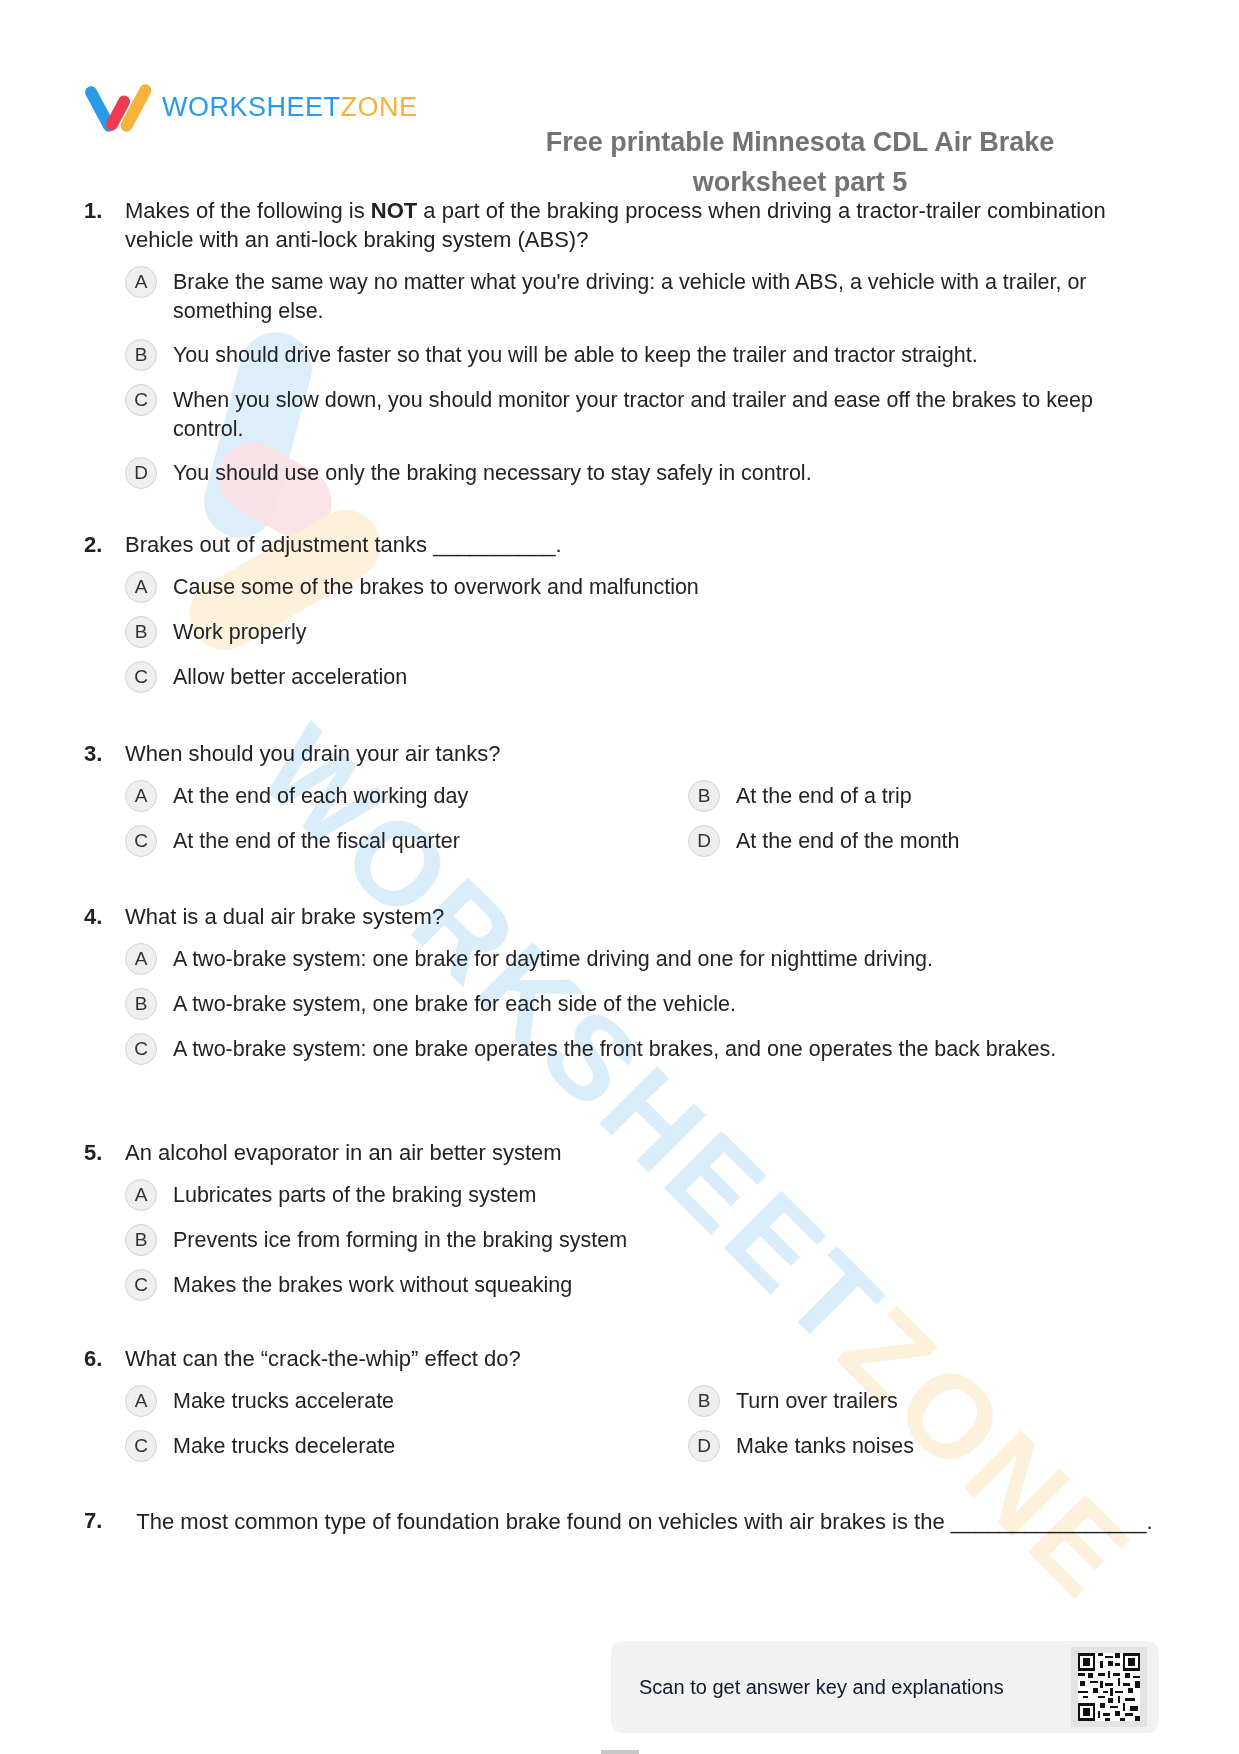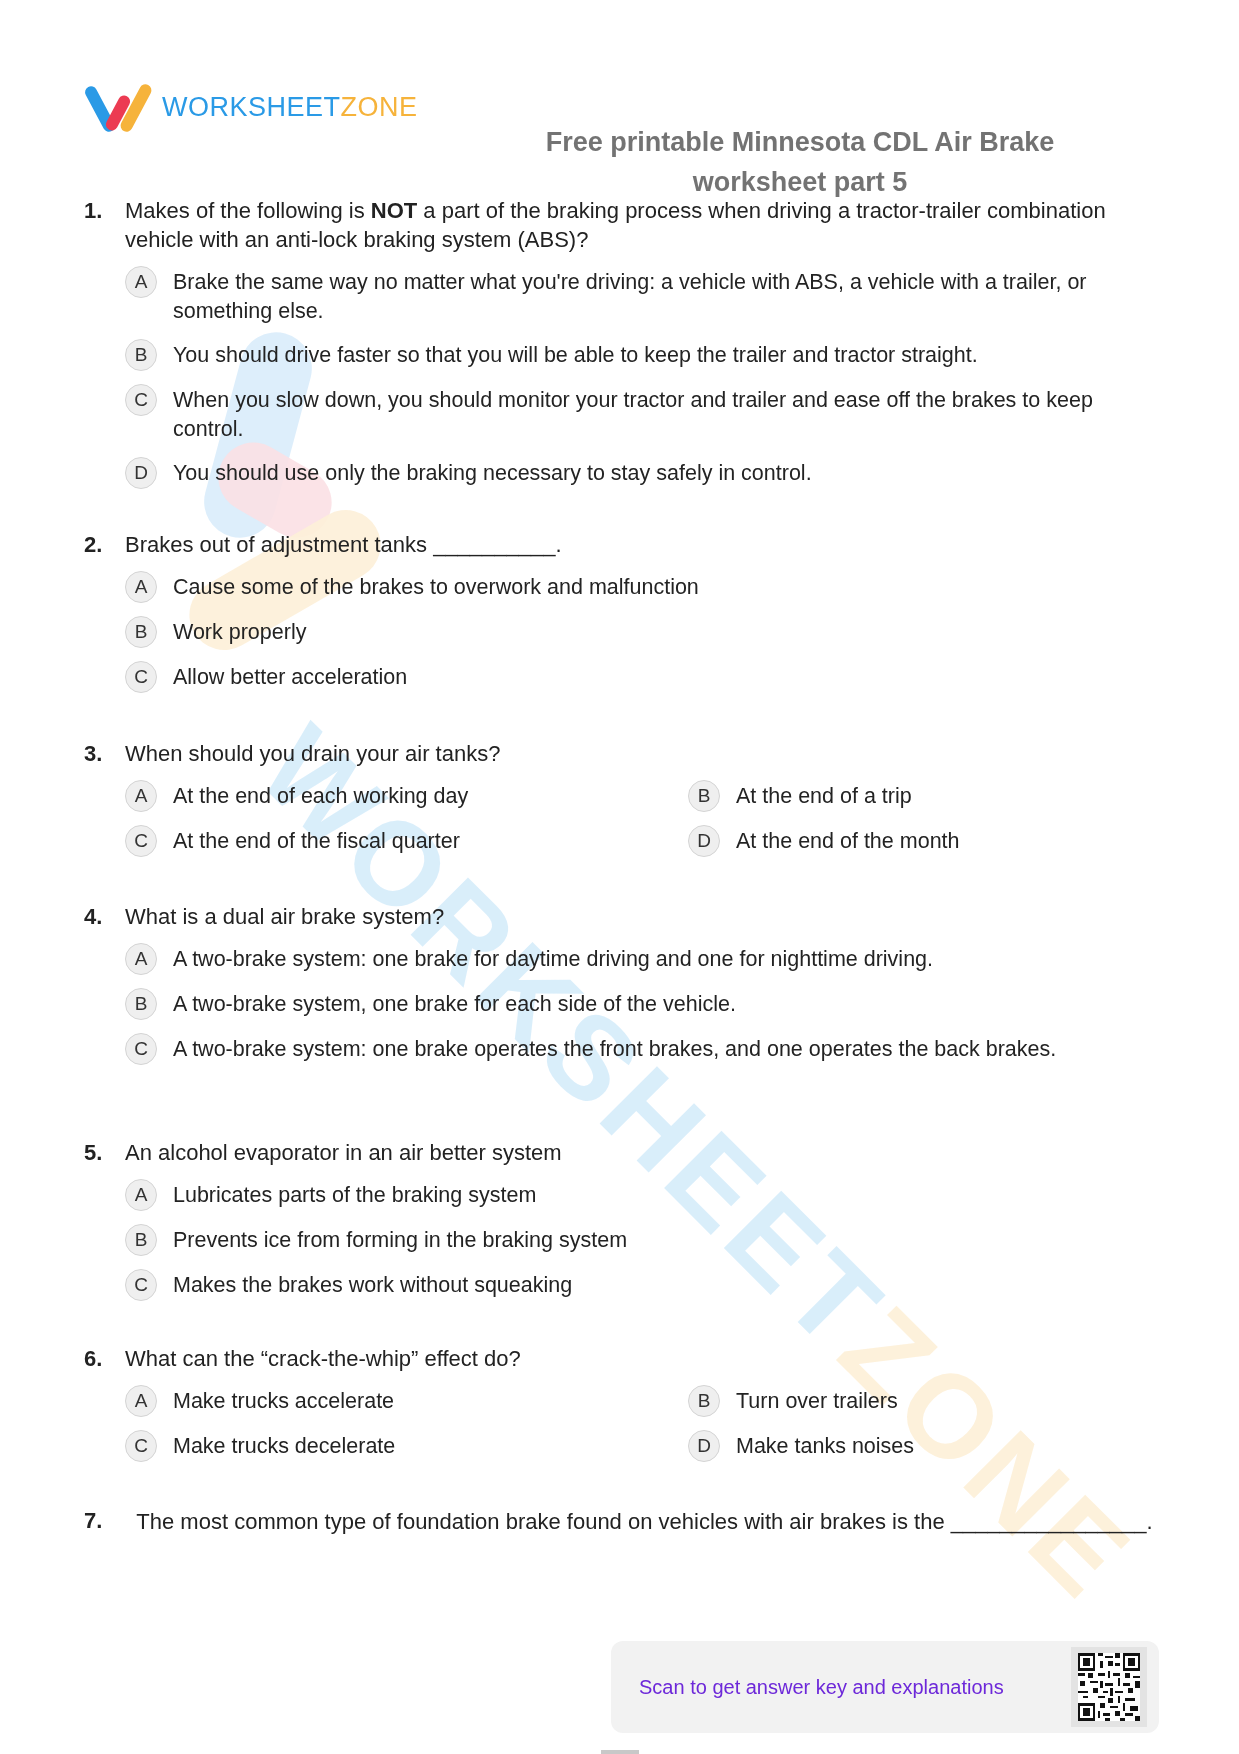--- a/index.html
+++ b/index.html
@@ -39,21 +39,21 @@
   .opts { margin-left: 41px; margin-top: 14px; }
   .opt { display: flex; align-items: flex-start; font-size: 21.5px; line-height: 29px; color: #232323; margin-bottom: 15px; }
   .opt-badge { flex: none; width: 32px; height: 32px; border-radius: 50%; background: #efefef; border: 1px solid #d4d4d4; font-size: 19px; line-height: 30px; text-align: center; color: #333; margin-top: -2px; margin-right: 16px; }
   .opt-text { flex: 1; }
   .grid2 { display: grid; grid-template-columns: 563px 500px; column-gap: 0; }
   .grid2 .opt { margin-bottom: 15px; }
 
   
   .page-num { position: absolute; left: 80px; top: 1752px; font-size: 28px; font-weight: bold; color: #111; border-bottom: 2px solid #111; line-height: 30px; z-index: 1; }
   .scan-box { position: absolute; left: 611px; top: 1641px; width: 548px; height: 92px; background: #f2f2f2; border-radius: 12px; z-index: 1; display: flex; align-items: center; }
-  .scan-text { margin-left: 28px; font-size: 20px; color: #6d28d9; flex: 1; }
+  .scan-text { margin-left: 28px; font-size: 20px; color: #0f172a; flex: 1; }
   .qr { width: 76px; height: 80px; margin-right: 12px; background: #e3e3e3; padding: 6px; }
   .qr svg { width: 64px; height: 68px; display: block; }
   .bottom-mark { position: absolute; left: 601px; top: 1750px; width: 38px; height: 4px; background: #c8c8c8; z-index: 1; }
 </style>
 </head>
 <body>
 
 <div class="watermark">
   <div class="wm-stroke wm-blue"></div>
   <div class="wm-stroke wm-red"></div>

